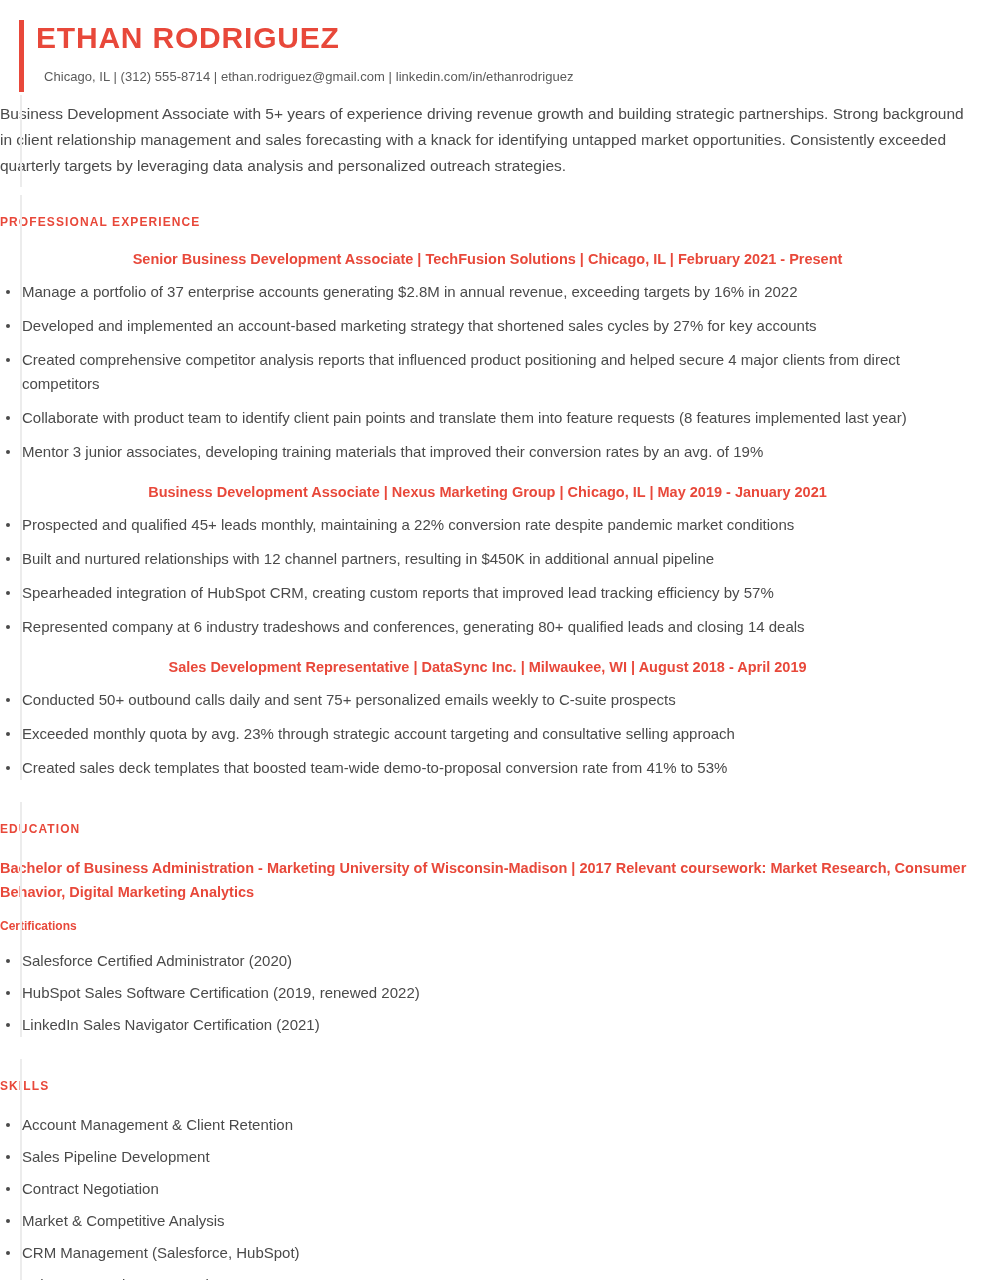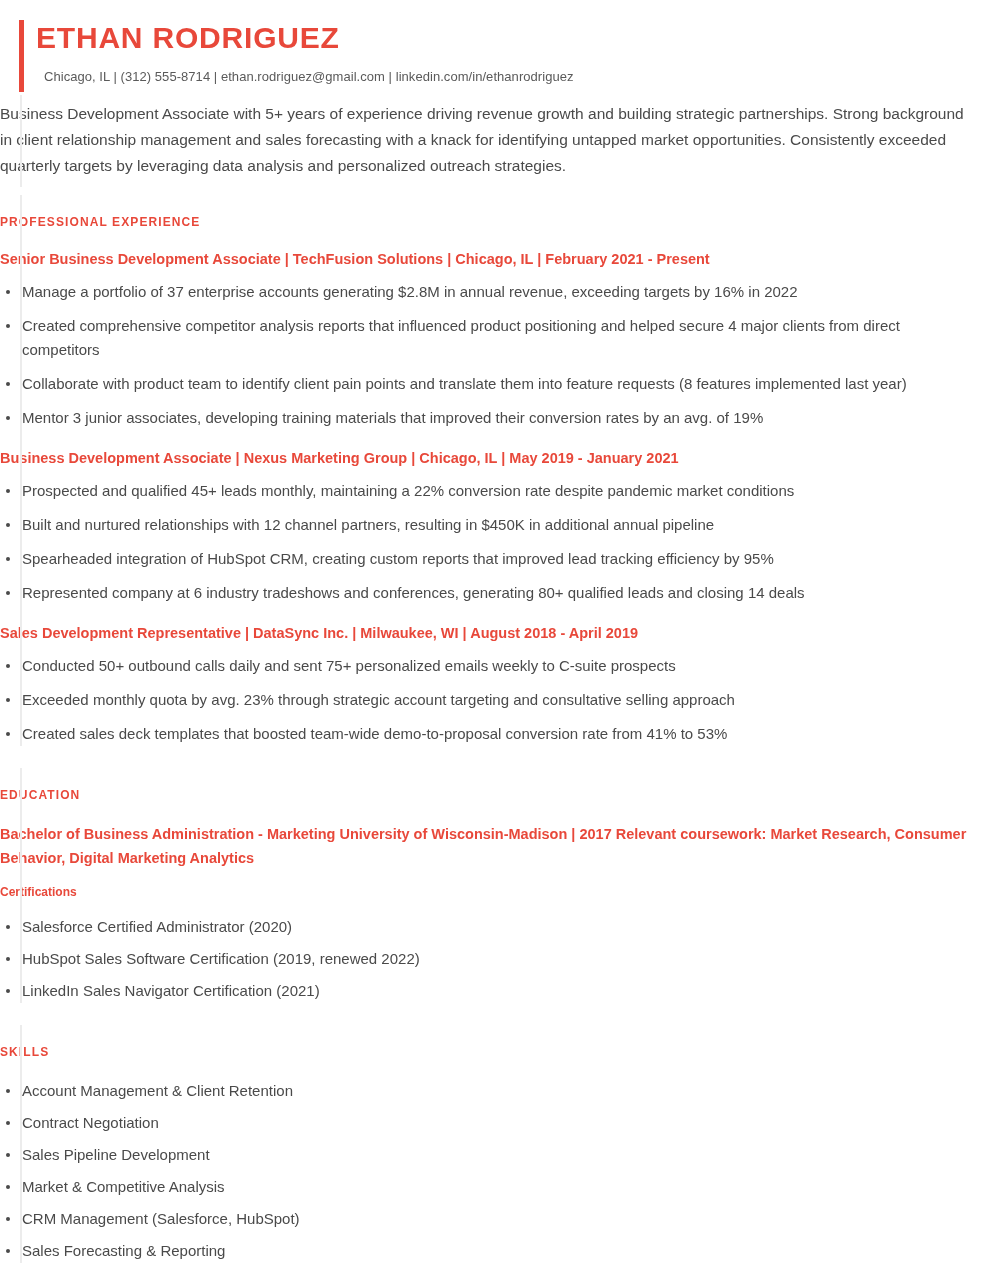--- a/index.html
+++ b/index.html
@@ -83,20 +83,21 @@
     color: #e8483a;
     letter-spacing: 1.1px;
   }
 
   .job-title {
     margin: 0 0 10px 0;
     font-size: 14.5px;
     line-height: 21px;
     font-weight: bold;
     color: #e8483a;
+    text-align: center;
   }
   .job-title + .bullets { margin-top: 0; }
 
   .bullets {
     list-style: none;
     margin: 0 0 18px 0;
     padding: 0;
   }
   .bullets li {
     position: relative;
@@ -152,30 +153,31 @@
   <div class="block section-summary">
     <p class="summary">Business Development Associate with 5+ years of experience driving revenue growth and building strategic partnerships. Strong background in client relationship management and sales forecasting with a knack for identifying untapped market opportunities. Consistently exceeded quarterly targets by leveraging data analysis and personalized outreach strategies.</p>
   </div>
 
   <div class="block section-exp">
     <h2 class="section-title">PROFESSIONAL EXPERIENCE</h2>
 
     <h3 class="job-title">Senior Business Development Associate | TechFusion Solutions | Chicago, IL | February 2021 - Present</h3>
     <ul class="bullets">
       <li>Manage a portfolio of 37 enterprise accounts generating $2.8M in annual revenue, exceeding targets by 16% in 2022</li>
+      <li>Developed and implemented an account-based marketing strategy that shortened sales cycles by 27% for key accounts</li>
       <li>Created comprehensive competitor analysis reports that influenced product positioning and helped secure 4 major clients from direct competitors</li>
       <li>Collaborate with product team to identify client pain points and translate them into feature requests (8 features implemented last year)</li>
       <li>Mentor 3 junior associates, developing training materials that improved their conversion rates by an avg. of 19%</li>
     </ul>
 
     <h3 class="job-title">Business Development Associate | Nexus Marketing Group | Chicago, IL | May 2019 - January 2021</h3>
     <ul class="bullets">
       <li>Prospected and qualified 45+ leads monthly, maintaining a 22% conversion rate despite pandemic market conditions</li>
       <li>Built and nurtured relationships with 12 channel partners, resulting in $450K in additional annual pipeline</li>
-      <li>Spearheaded integration of HubSpot CRM, creating custom reports that improved lead tracking efficiency by 95%</li>
+      <li>Spearheaded integration of HubSpot CRM, creating custom reports that improved lead tracking efficiency by 57%</li>
       <li>Represented company at 6 industry tradeshows and conferences, generating 80+ qualified leads and closing 14 deals</li>
     </ul>
 
     <h3 class="job-title">Sales Development Representative | DataSync Inc. | Milwaukee, WI | August 2018 - April 2019</h3>
     <ul class="bullets">
       <li>Conducted 50+ outbound calls daily and sent 75+ personalized emails weekly to C-suite prospects</li>
       <li>Exceeded monthly quota by avg. 23% through strategic account targeting and consultative selling approach</li>
       <li>Created sales deck templates that boosted team-wide demo-to-proposal conversion rate from 41% to 53%</li>
     </ul>
   </div>
@@ -188,21 +190,21 @@
       <li>Salesforce Certified Administrator (2020)</li>
       <li>HubSpot Sales Software Certification (2019, renewed 2022)</li>
       <li>LinkedIn Sales Navigator Certification (2021)</li>
     </ul>
   </div>
 
   <div class="block section-skills">
     <h2 class="section-title">SKILLS</h2>
     <ul class="bullets tight">
       <li>Account Management &amp; Client Retention</li>
+      <li>Sales Pipeline Development</li>
       <li>Contract Negotiation</li>
-      <li>Sales Pipeline Development</li>
       <li>Market &amp; Competitive Analysis</li>
       <li>CRM Management (Salesforce, HubSpot)</li>
       <li>Sales Forecasting &amp; Reporting</li>
     </ul>
   </div>
 
 </div>
 
 </body></html>

